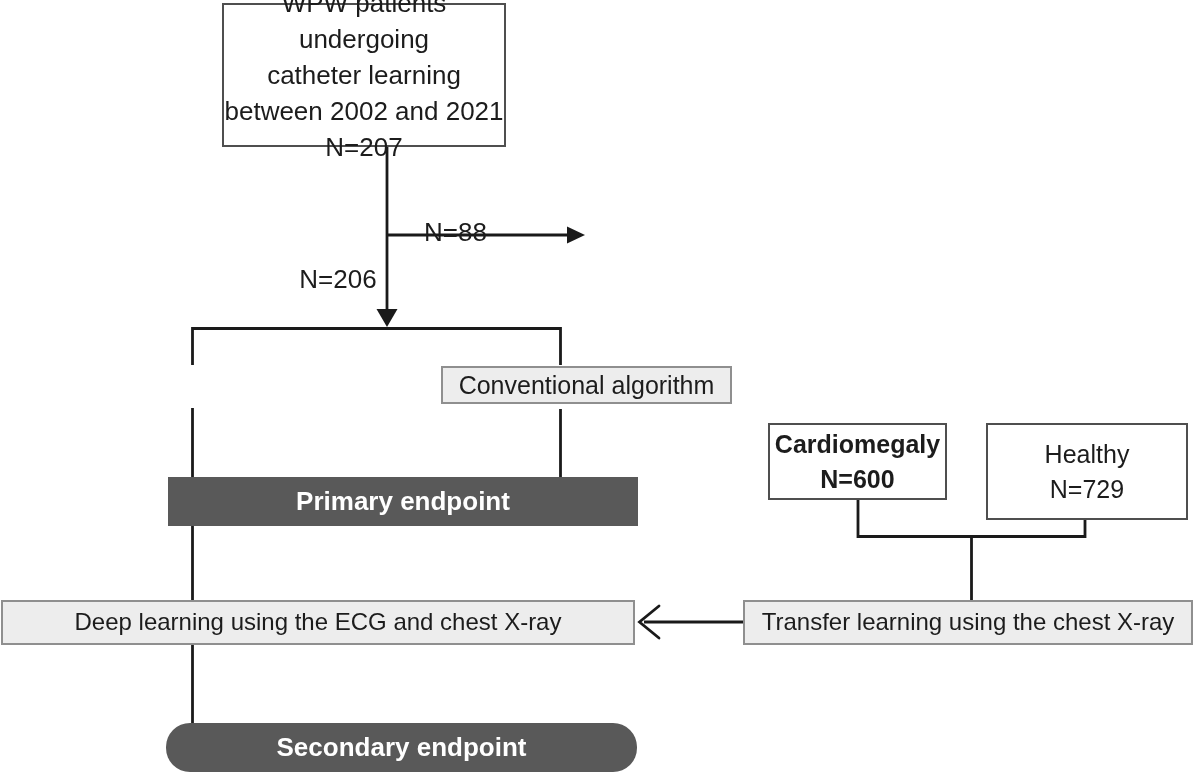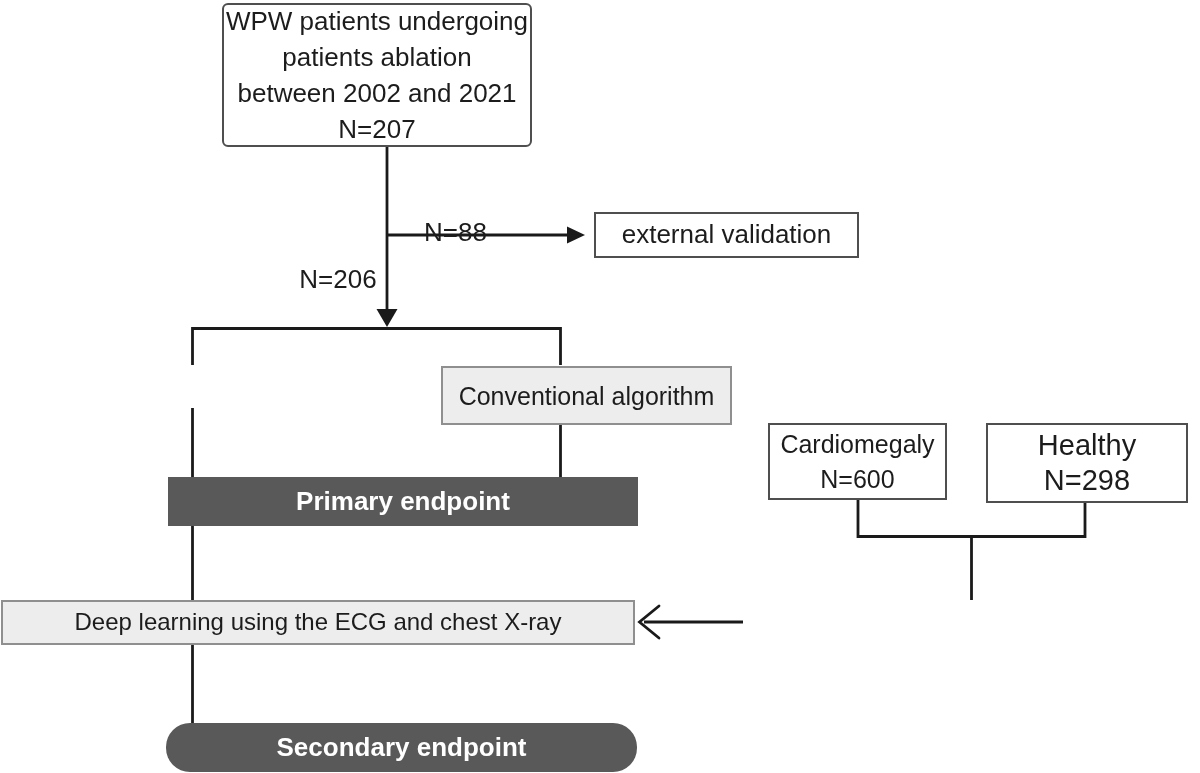--- a/index.html
+++ b/index.html
@@ -77,54 +77,54 @@
     <path d="M192.5 526 V601" stroke="var(--line,#1a1a1a)" stroke-width="2.8" fill="none"></path>
 
     <path d="M192.5 645 V723" stroke="var(--line,#1a1a1a)" stroke-width="2.8" fill="none"></path>
 
     <path d="M858 500 V536.5 H1085 V500 M971.5 536.5 V600" stroke="var(--line,#1a1a1a)" stroke-width="2.8" fill="none"></path>
 
     <path d="M743 622 H644" stroke="var(--line,#1a1a1a)" stroke-width="2.8" fill="none"></path>
     <path d="M659 606 L639.5 622 L659 638" stroke="var(--line,#1a1a1a)" stroke-width="2.8" fill="none" stroke-linecap="round"></path>
   </svg>
 
-  <div class="node white line36" style="left:222px; top:3px; width:310px; height:144px; font-size:26px;border-radius:6px;">
+  <div class="node white line36" style="left:222px; top:3px; width:284px; height:144px; font-size:26px;">
     <span>WPW patients undergoing</span>
-    <span>patients ablation</span>
+    <span>catheter learning</span>
     <span>between 2002 and 2021</span>
     <span>N=207</span>
   </div>
 
-  <div class="node white" style="left:594px; top:212px; width:265px; height:46px; font-size:26px;">
-    <span>external validation</span>
-  </div>
 
 
-  <div class="node gray" style="left:441px; top:366px; width:291px; height:59px; font-size:25px;">
+  <div class="node gray" style="left:441px; top:366px; width:291px; height:38px; font-size:25px;">
     <span>Conventional algorithm</span>
   </div>
 
   <div class="node dark" style="left:152px; top:477px; width:470px; height:49px; font-size:26px;">
     <span>Primary endpoint</span>
   </div>
 
-  <div class="node white line35" style="left:768px; top:423px; width:179px; height:77px; font-size:25px;">
+  <div class="node white line35" style="left:768px; top:423px; width:179px; height:77px; font-size:25px;font-weight:bold;">
     <span>Cardiomegaly</span>
     <span>N=600</span>
   </div>
 
-  <div class="node white line35" style="left:986px; top:423px; width:202px; height:80px; font-size:29px;">
+  <div class="node white line35" style="left:986px; top:423px; width:202px; height:97px; font-size:25px;">
     <span>Healthy</span>
-    <span>N=298</span>
+    <span>N=729</span>
   </div>
 
   <div class="node gray" style="left:1px; top:600px; width:634px; height:45px; font-size:24px;">
     <span>Deep learning using the ECG and chest X-ray</span>
   </div>
 
+  <div class="node gray" style="left:743px; top:600px; width:450px; height:45px; font-size:24px;">
+    <span>Transfer learning using the chest X-ray</span>
+  </div>
 
   <div class="node dark" style="left:150px; top:723px; width:471px; height:49px; font-size:26px;border-radius:24px;">
     <span>Secondary endpoint</span>
   </div>
 
   <div class="edge-label" style="left:424px; top:198px;margin-top:19px;">N=88</div>
 
   <div class="edge-label" style="left:295px; top:264px; width:86px; text-align:center;">N=206</div>
 
 </div>

